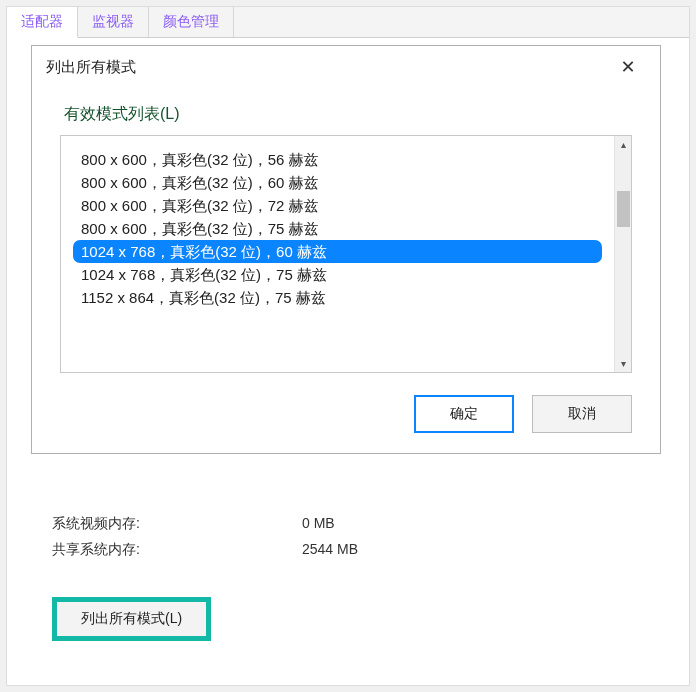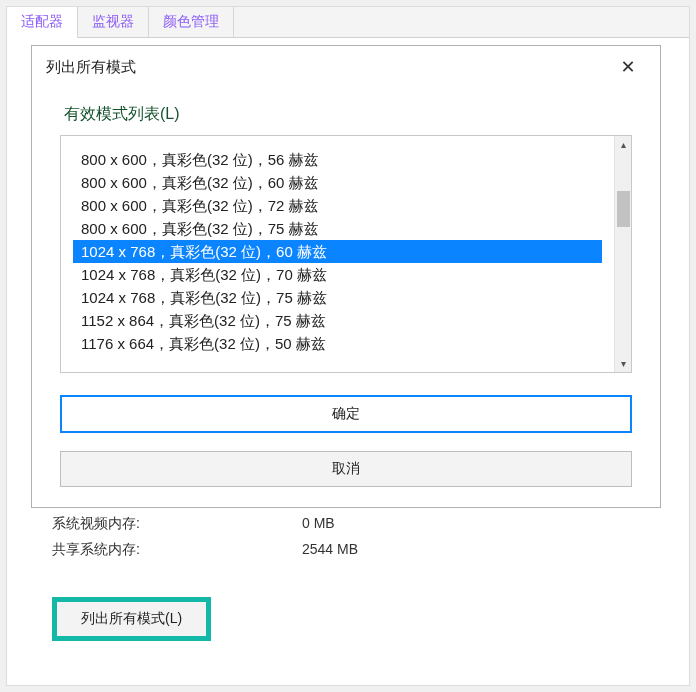--- a/index.html
+++ b/index.html
@@ -107,20 +107,21 @@
     overflow: hidden;
     padding-right: 17px;
   }
   .listbox li {
     padding: 0 8px;
     white-space: nowrap;
   }
   .listbox li.selected {
     background: #0a84ff;
     color: #ffffff;
+    border-radius: 7px;
   }
   
   .scrollbar {
     position: absolute;
     right: 0; top: 0;
     width: 17px; height: 100%;
     background: #f0f0f0;
     border-left: 1px solid #e3e3e3;
   }
   .scroll-arrow {
@@ -147,21 +148,20 @@
     background: #c2c2c2;
     border-radius: 0;
   }
   .scroll-arrow.down { position: absolute; bottom: 0; }
 
   .dialog-buttons {
     display: flex;
     justify-content: flex-end;
     gap: 18px;
     margin-top: 22px;
-    flex-direction: column;
   }
   .dlg-btn {
     min-width: 100px;
     padding: 8px 0;
     font-size: 14px;
     text-align: center;
     border: 1px solid #bdbdbd;
     background: #f3f3f3;
     color: #222;
     cursor: pointer;
@@ -208,24 +208,22 @@
     </div>
     <div class="dialog-body">
       <div class="list-label">有效模式列表(L)</div>
       <div class="listbox-wrap">
         <ul class="listbox" id="modes-listbox">
             <li>800 x 600，真彩色(32 位)，56 赫兹</li>
             <li>800 x 600，真彩色(32 位)，60 赫兹</li>
             <li>800 x 600，真彩色(32 位)，72 赫兹</li>
             <li>800 x 600，真彩色(32 位)，75 赫兹</li>
             <li class="selected">1024 x 768，真彩色(32 位)，60 赫兹</li>
-            <li>1024 x 768，真彩色(32 位)，70 赫兹</li>
             <li>1024 x 768，真彩色(32 位)，75 赫兹</li>
             <li>1152 x 864，真彩色(32 位)，75 赫兹</li>
-            <li>1176 x 664，真彩色(32 位)，50 赫兹</li>
           </ul>
         <div class="scrollbar">
           <div class="scroll-arrow up">▴</div>
           <div class="scroll-track">
             <div class="scroll-thumb"></div>
           </div>
           <div class="scroll-arrow down">▾</div>
         </div>
       </div>
       <div class="dialog-buttons">

